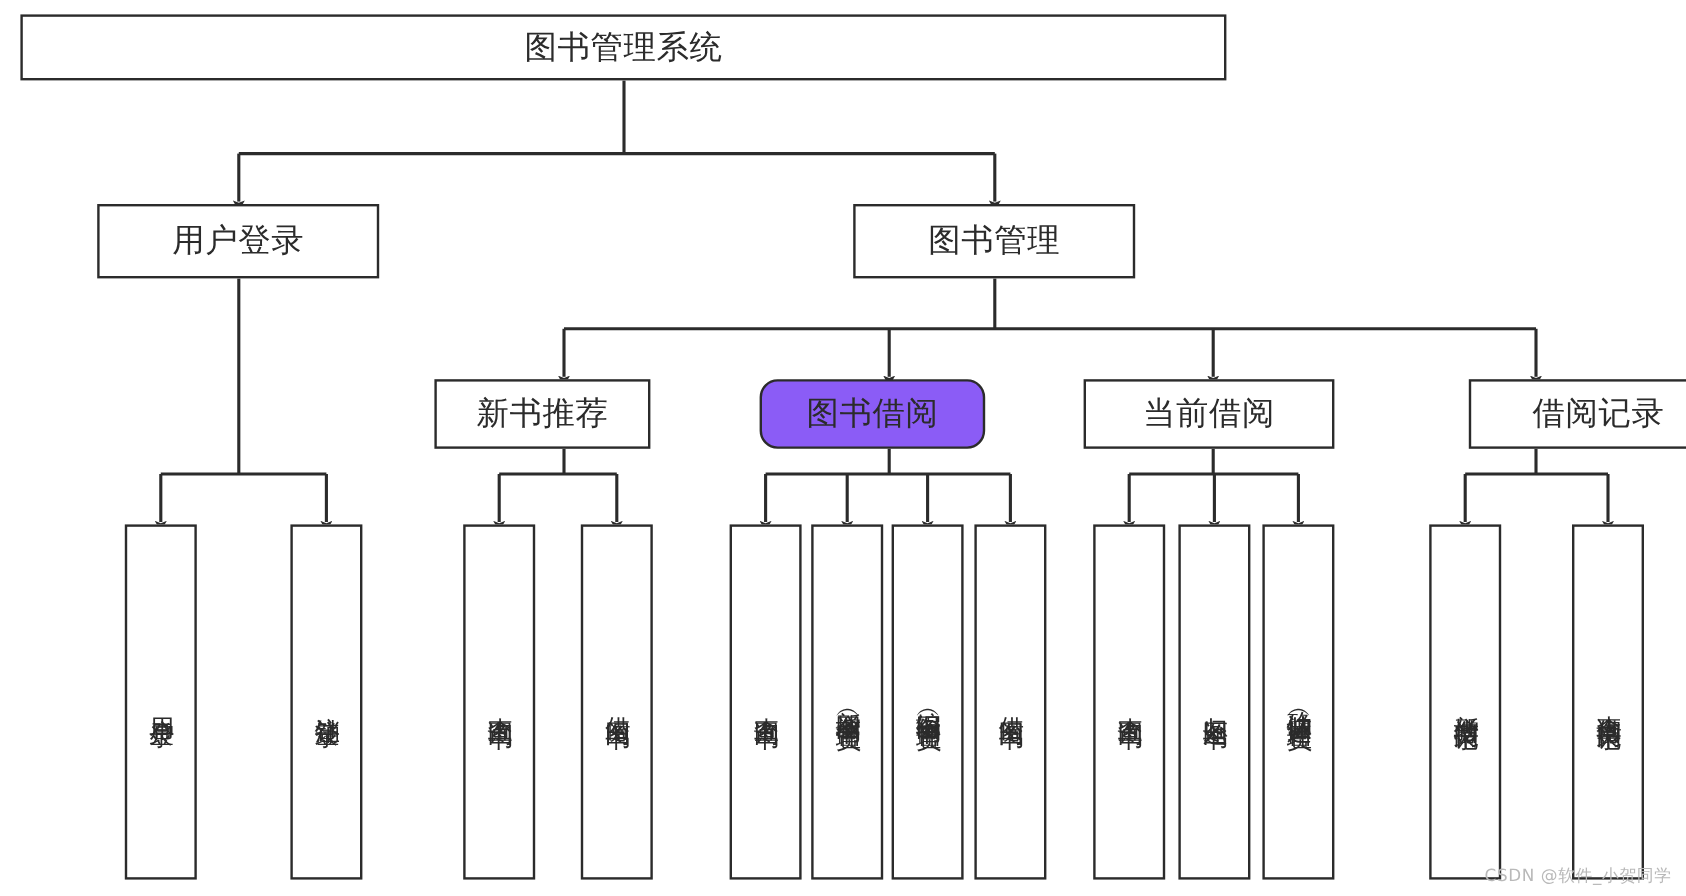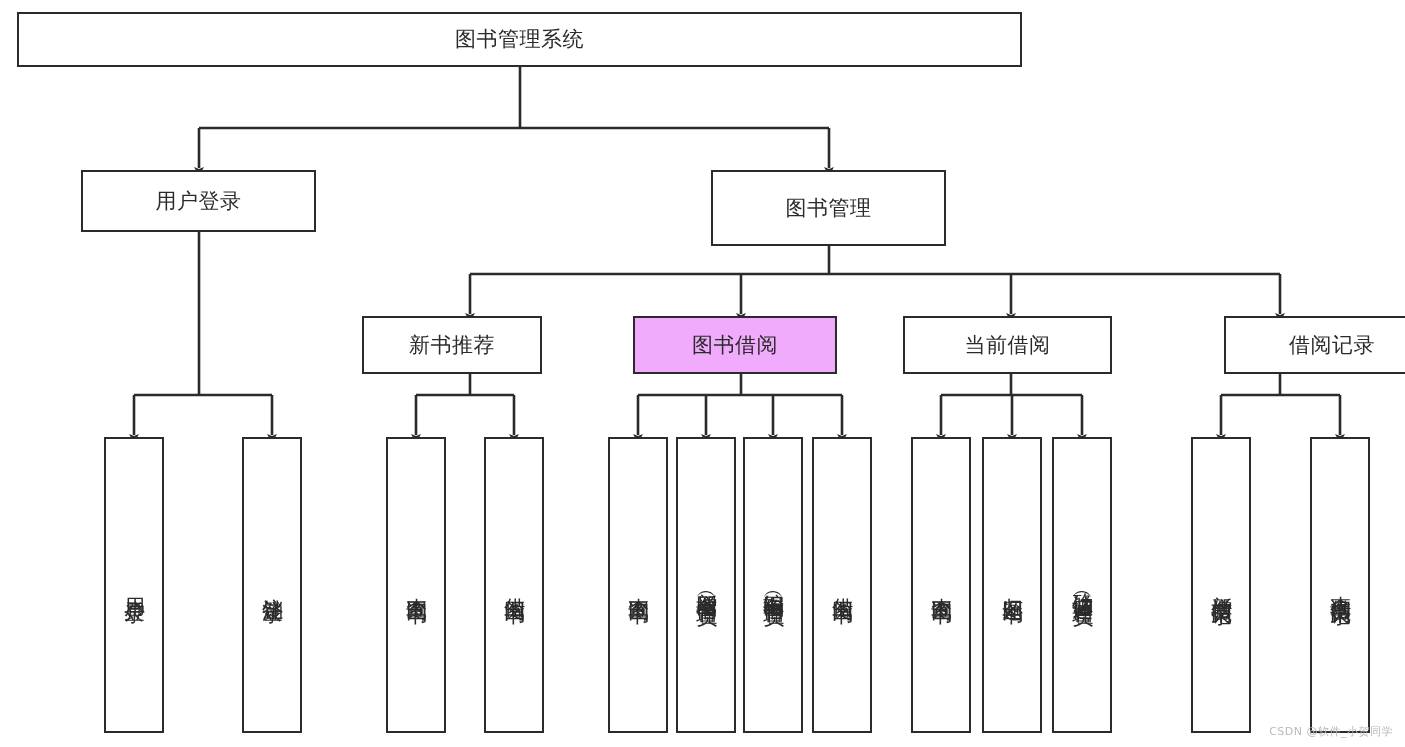--- a/index.html
+++ b/index.html
@@ -30,21 +30,21 @@
     position: absolute;
     box-sizing: border-box;
     background: #ffffff;
     border: 2px solid #2b2b2b;
     display: flex;
     align-items: center;
     justify-content: center;
     color: #2b2b2b;
   }
   .node.horiz .node-label {
-    font-size: 21px;
+    font-size: 27px;
     line-height: 1.15;
     letter-spacing: 0.5px;
     white-space: nowrap;
   }
   .node.vert {
     align-items: center;
     justify-content: center;
   }
   .node.vert .node-label {
     writing-mode: vertical-rl;
@@ -53,21 +53,21 @@
     line-height: 1.32;
     letter-spacing: 2px;
     white-space: nowrap;
     text-align: center;
   }
   .node-root .node-label { font-size: 22px; }
   .watermark {
     position: absolute;
     right: 12px;
     bottom: 8px;
-    font-size: 11px;
+    font-size: 14px;
     color: #b9b9b9;
     letter-spacing: 0.5px;
     white-space: nowrap;
     user-select: none;
   }
 </style>
 </head>
 <body>
 
 <div id="diagram-root">
@@ -115,27 +115,27 @@
       </g>
   </svg>
 
   <div id="node-layer">
       <div class="node horiz node-root" style="left: 17px; top: 12px; width: 1005px; height: 55px; border-color: rgb(43, 43, 43); background: rgb(255, 255, 255);">
         <span class="node-label">图书管理系统</span>
       </div>
       <div class="node horiz" style="left: 81px; top: 170px; width: 235px; height: 62px; border-color: rgb(43, 43, 43); background: rgb(255, 255, 255);">
         <span class="node-label">用户登录</span>
       </div>
-      <div class="node horiz" style="left: 711px; top: 170px; width: 235px; height: 76px; border-color: rgb(43, 43, 43); background: rgb(255, 255, 255);">
+      <div class="node horiz" style="left: 711px; top: 170px; width: 235px; height: 62px; border-color: rgb(43, 43, 43); background: rgb(255, 255, 255);">
         <span class="node-label">图书管理</span>
       </div>
       <div class="node horiz" style="left: 362px; top: 316px; width: 180px; height: 58px; border-color: rgb(43, 43, 43); background: rgb(255, 255, 255);">
         <span class="node-label">新书推荐</span>
       </div>
-      <div class="node horiz" style="left: 633px; top: 316px; width: 204px; height: 58px; border-color: rgb(43, 43, 43); background: #f0abfc;">
+      <div class="node horiz" style="left: 633px; top: 316px; width: 188px; height: 58px; border-color: rgb(43, 43, 43); background: #8b5cf6; border-radius: 15px;">
         <span class="node-label">图书借阅</span>
       </div>
       <div class="node horiz" style="left: 903px; top: 316px; width: 209px; height: 58px; border-color: rgb(43, 43, 43); background: rgb(255, 255, 255);">
         <span class="node-label">当前借阅</span>
       </div>
       <div class="node horiz" style="left: 1224px; top: 316px; width: 216px; height: 58px; border-color: rgb(43, 43, 43); background: rgb(255, 255, 255);">
         <span class="node-label">借阅记录</span>
       </div>
       <div class="node vert" style="left: 104px; top: 437px; width: 60px; height: 296px; border-color: rgb(43, 43, 43); background: rgb(255, 255, 255);">
         <span class="node-label">用户登录</span>

